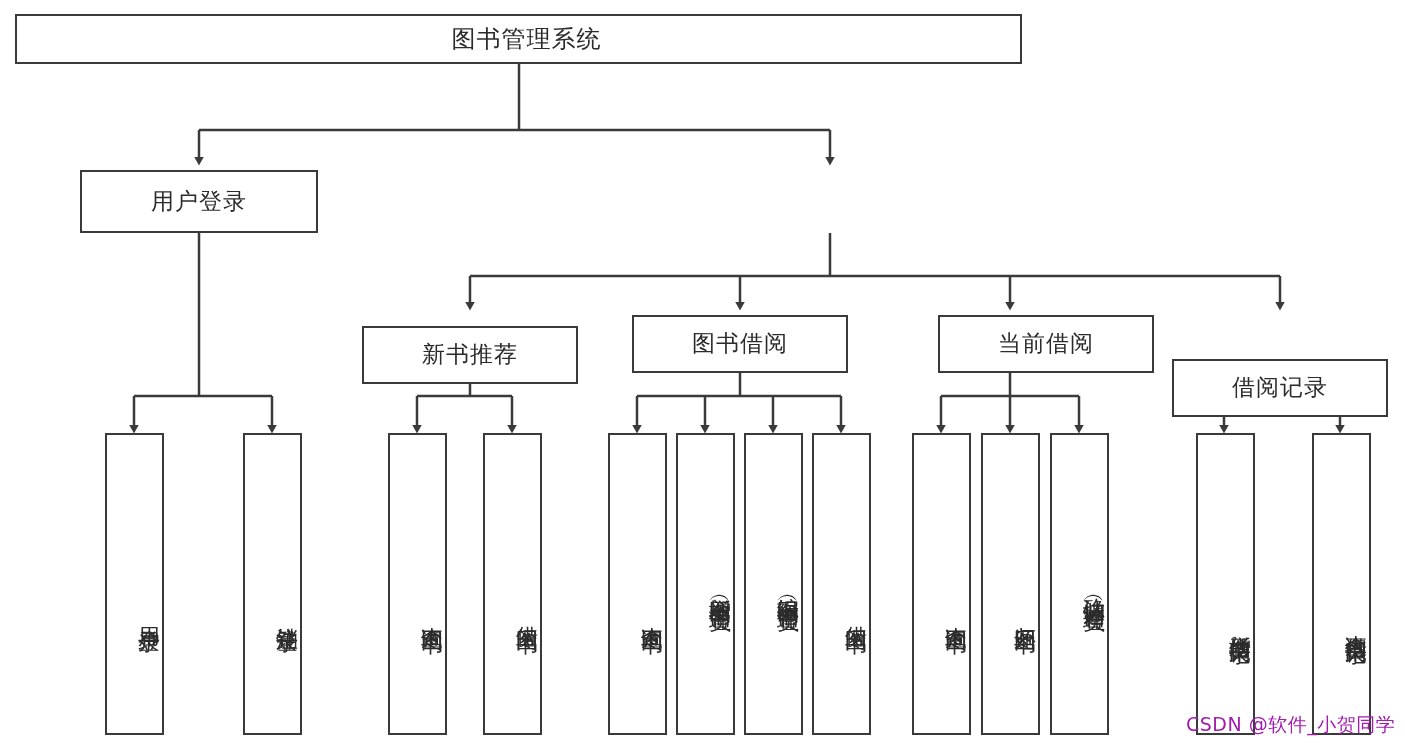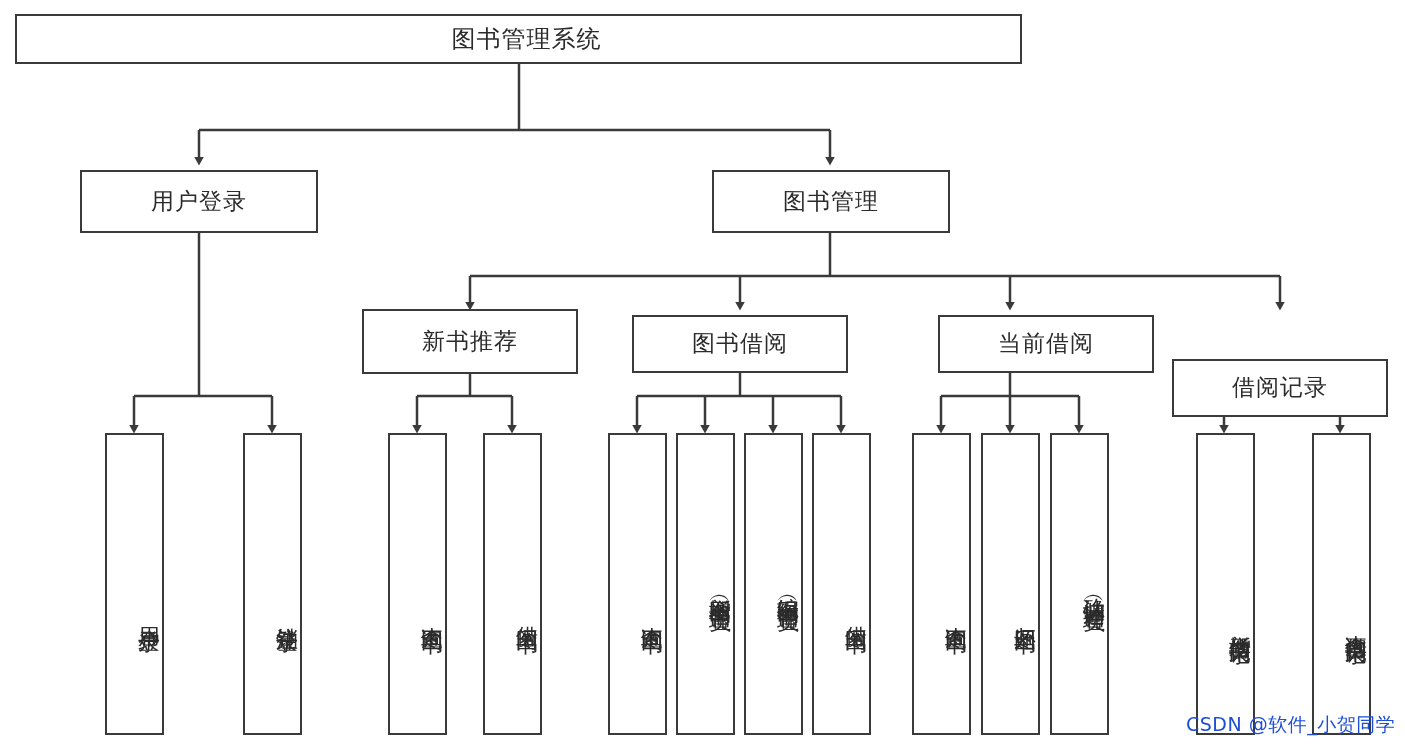--- a/index.html
+++ b/index.html
@@ -63,21 +63,21 @@
     margin-top: 10px;
   }
   .node.vert.mid .vlabel {
     margin-top: 78px;
   }
   .watermark {
     position: absolute;
     left: 1186px;
     top: 712px;
     font-size: 19px;
-    color: #1d4ed8;
+    color: #a21caf;
     letter-spacing: 0.5px;
     white-space: nowrap;
     font-family: "DejaVu Sans", "Liberation Sans", sans-serif;
   }
 </style>
 </head>
 <body>
 
 <div id="canvas">
 
@@ -131,25 +131,22 @@
     </g>
   </svg>
 
   <div class="node horiz root" style="left:15px; top:14px; width:1007px; height:50px;">
     <span>图书管理系统</span>
   </div>
 
   <div class="node horiz" style="left:80px; top:170px; width:238px; height:63px;">
     <span>用户登录</span>
   </div>
-  <div class="node horiz" style="left:712px; top:170px; width:238px; height:63px;">
-    <span>图书管理</span>
-  </div>
-
-  <div class="node horiz" style="left:362px; top:309px; width:216px; height:65px;">
+
+  <div class="node horiz" style="left:362px; top:326px; width:216px; height:58px;">
     <span>新书推荐</span>
   </div>
   <div class="node horiz" style="left:632px; top:315px; width:216px; height:58px;">
     <span>图书借阅</span>
   </div>
   <div class="node horiz" style="left:902px; top:315px; width:216px; height:58px;margin-left:36px;">
     <span>当前借阅</span>
   </div>
   <div class="node horiz" style="left:1172px; top:315px; width:216px; height:58px;margin-top:44px;">
     <span>借阅记录</span>

